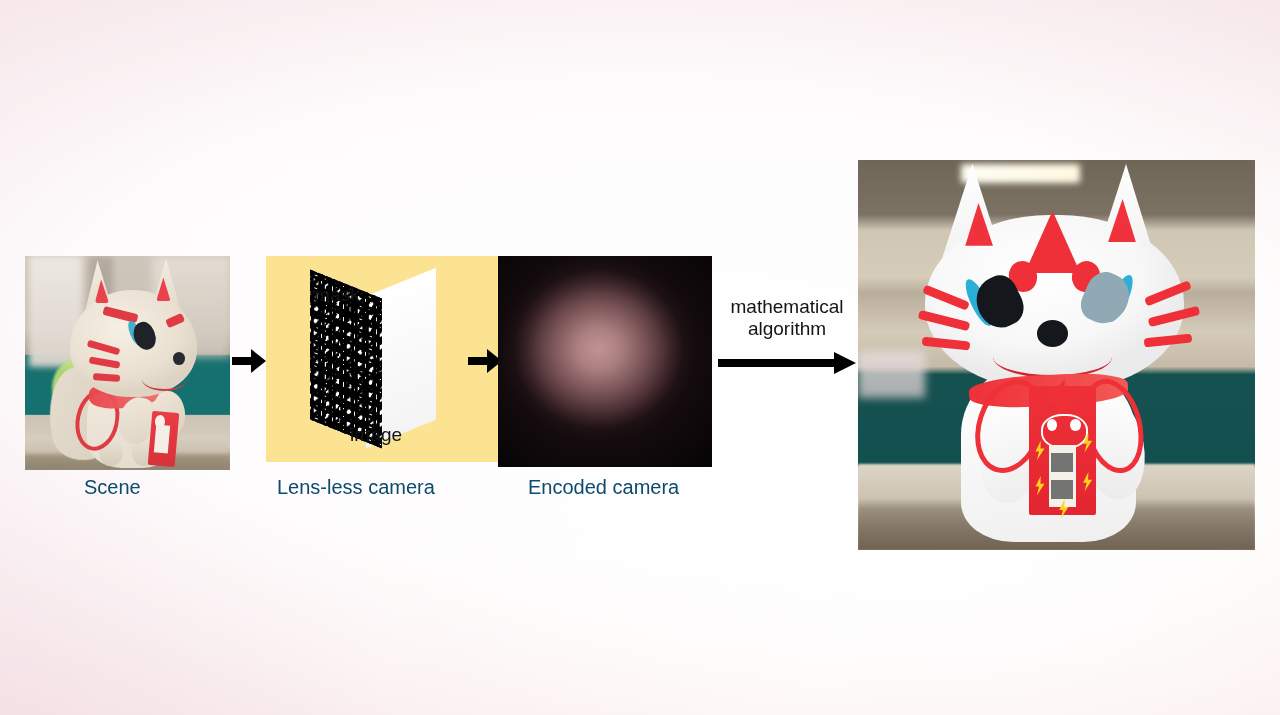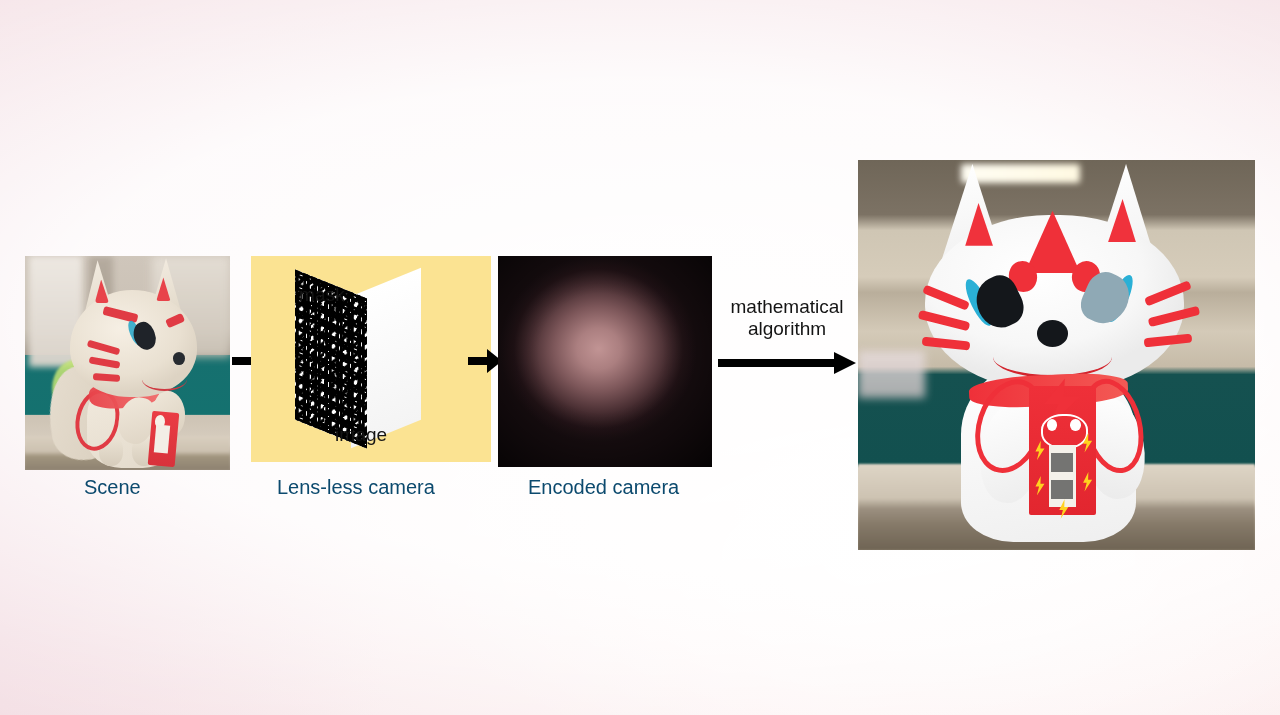--- a/index.html
+++ b/index.html
@@ -90,21 +90,21 @@
   .sc-scarf{position:absolute;left:31%;top:58%;width:34%;height:13%;
     background:linear-gradient(90deg,#e8434a,#f06a6a);border-radius:40%;transform:rotate(-4deg);opacity:.95;}
   .sc-scarfcoil{position:absolute;left:25%;top:62%;width:17%;height:25%;
     border:4px solid #e03b44;border-radius:50%;transform:rotate(12deg);}
   .sc-charm{position:absolute;left:61%;top:73%;width:13%;height:25%;
     background:linear-gradient(180deg,#ea3c44,#d8323b);border-radius:2px;transform:rotate(5deg);}
   .sc-charmlabel{position:absolute;left:63.2%;top:79%;width:7%;height:13%;background:#f3eee6;transform:rotate(5deg);}
   .sc-charmdot{position:absolute;left:63.5%;top:74.5%;width:5%;height:6%;background:#f6f1e8;border-radius:50%;transform:rotate(5deg);}
 
   
-  #camera-box{position:absolute;left:251px;top:256px;width:240px;height:206px;background:#fbe392;}
+  #camera-box{position:absolute;left:266px;top:256px;width:212px;height:206px;background:#fbe392;padding-left:33px;}
   .mask-plate{position:absolute;left:44px;top:28px;width:72px;height:150px;
     transform:skewY(22deg);overflow:hidden;background:#fff;}
   .mask-noise{position:absolute;inset:-10px;
     background-color:#ffffff;
     background-image:
       repeating-linear-gradient(92deg,#000 0 3px,transparent 3px 7px),
       repeating-linear-gradient(6deg,#000 0 4px,transparent 4px 9px),
       repeating-linear-gradient(128deg,#000 0 3px,transparent 3px 6px),
       repeating-linear-gradient(48deg,#fff 0 5px,transparent 5px 8px);
     background-size:11px 9px,9px 13px,13px 11px,8px 8px;

